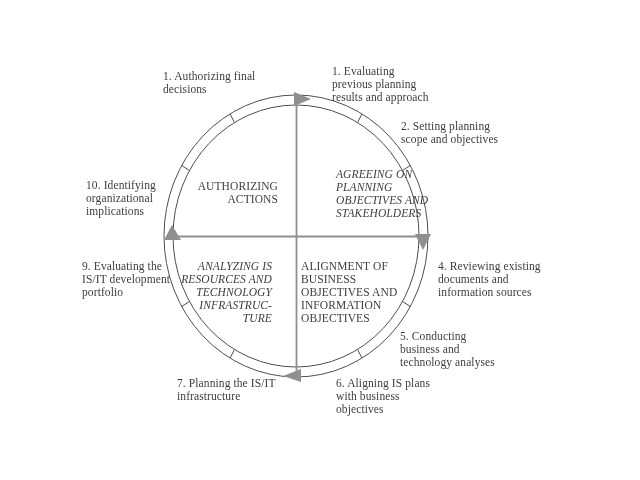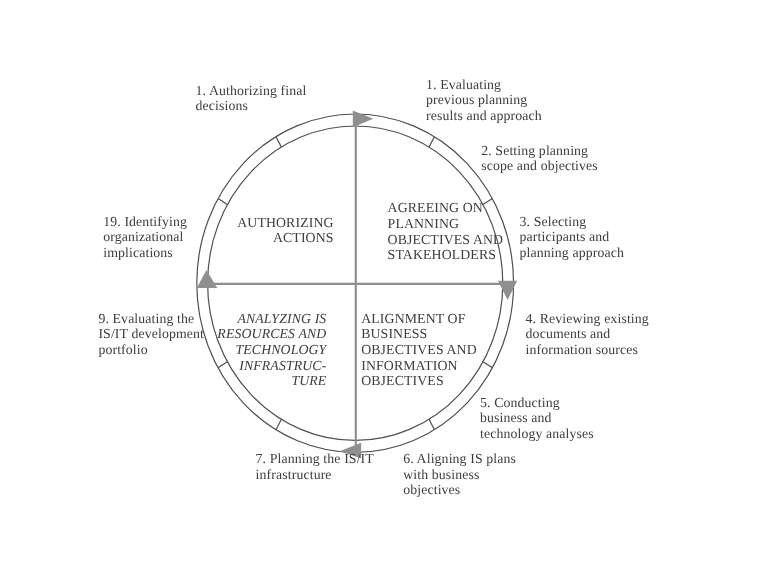--- a/index.html
+++ b/index.html
@@ -44,56 +44,53 @@
     <line class="cross" x1="296.5" y1="98" x2="296.5" y2="374"></line>
 
     <polygon class="arrow" points="311,99 294,92 294,106"></polygon>
     <polygon class="arrow" points="423,250 415,234 431,234"></polygon>
     <polygon class="arrow" points="283,376 301,369 301,382"></polygon>
     <polygon class="arrow" points="172,225 164,240 181,240"></polygon>
   </svg>
 
   <div class="label quad ra" style="right:362px;top:180px;">AUTHORIZING
 ACTIONS</div>
-  <div class="label quad" style="left:323px;top:168px;">AGREEING ON
+  <div class="label quad" style="left:336px;top:168px;font-style:italic;">AGREEING ON
 PLANNING
 OBJECTIVES AND
 STAKEHOLDERS</div>
   <div class="label quad ra" style="right:368px;top:260px;font-style:italic;">ANALYZING IS
 RESOURCES AND
 TECHNOLOGY
 INFRASTRUC-
 TURE</div>
   <div class="label quad" style="left:301px;top:260px;">ALIGNMENT OF
 BUSINESS
 OBJECTIVES AND
 INFORMATION
 OBJECTIVES</div>
 
-  <div class="label" style="left:332px;top:65px;margin-left:23px;">1. Evaluating
+  <div class="label" style="left:332px;top:65px;">1. Evaluating
 previous planning
 results and approach</div>
   <div class="label" style="left:401px;top:120px;">2. Setting planning
 scope and objectives</div>
-  <div class="label" style="left:433px;top:179px;">3. Selecting
-participants and
-planning approach</div>
   <div class="label" style="left:438px;top:260px;">4. Reviewing existing
 documents and
 information sources</div>
   <div class="label" style="left:400px;top:330px;">5. Conducting
 business and
 technology analyses</div>
   <div class="label" style="left:336px;top:377px;">6. Aligning IS plans
 with business
 objectives</div>
-  <div class="label" style="left:177px;top:377px;margin-left:36px;">7. Planning the IS/IT
+  <div class="label" style="left:177px;top:377px;">7. Planning the IS/IT
 infrastructure</div>
   <div class="label" style="left:82px;top:260px;">9. Evaluating the
 IS/IT development
 portfolio</div>
-  <div class="label" style="left:86px;top:179px;">19. Identifying
+  <div class="label" style="left:86px;top:179px;">10. Identifying
 organizational
 implications</div>
   <div class="label" style="left:163px;top:70px;">1. Authorizing final
 decisions</div>
 
 </div>
 
 </body></html>

